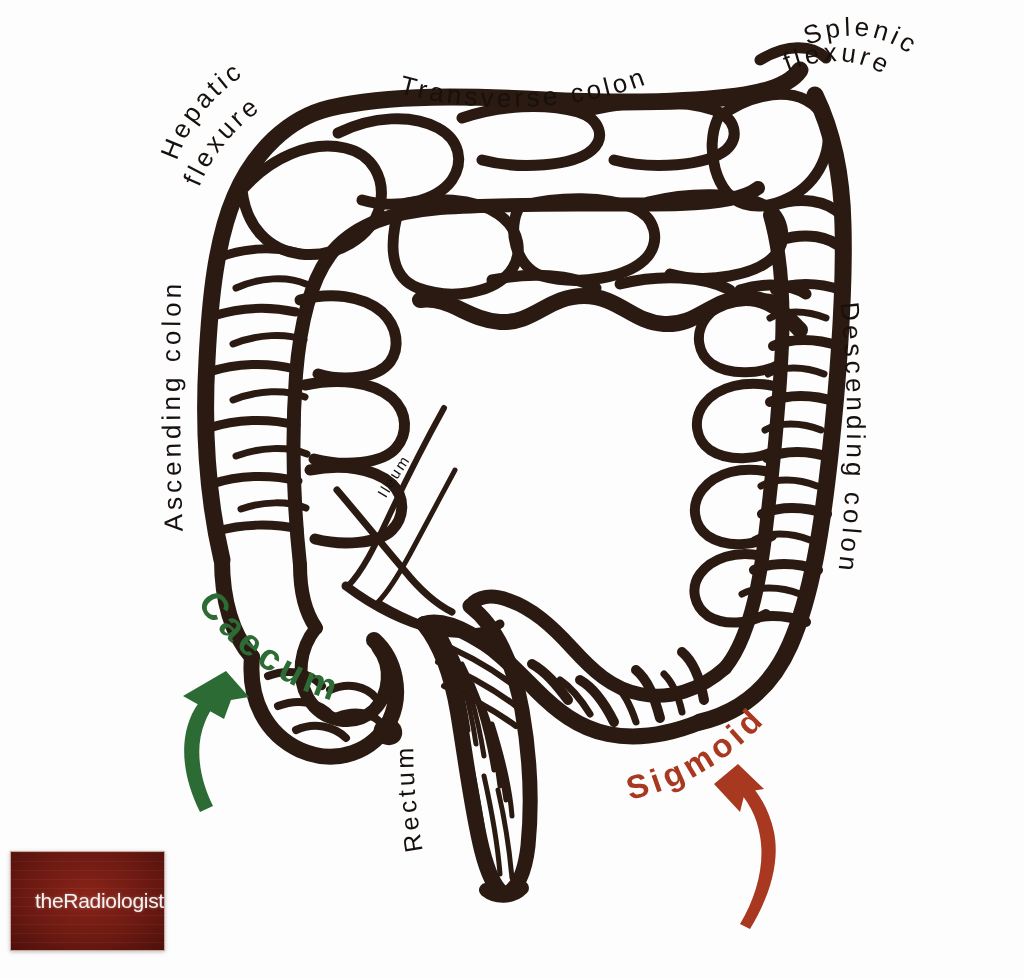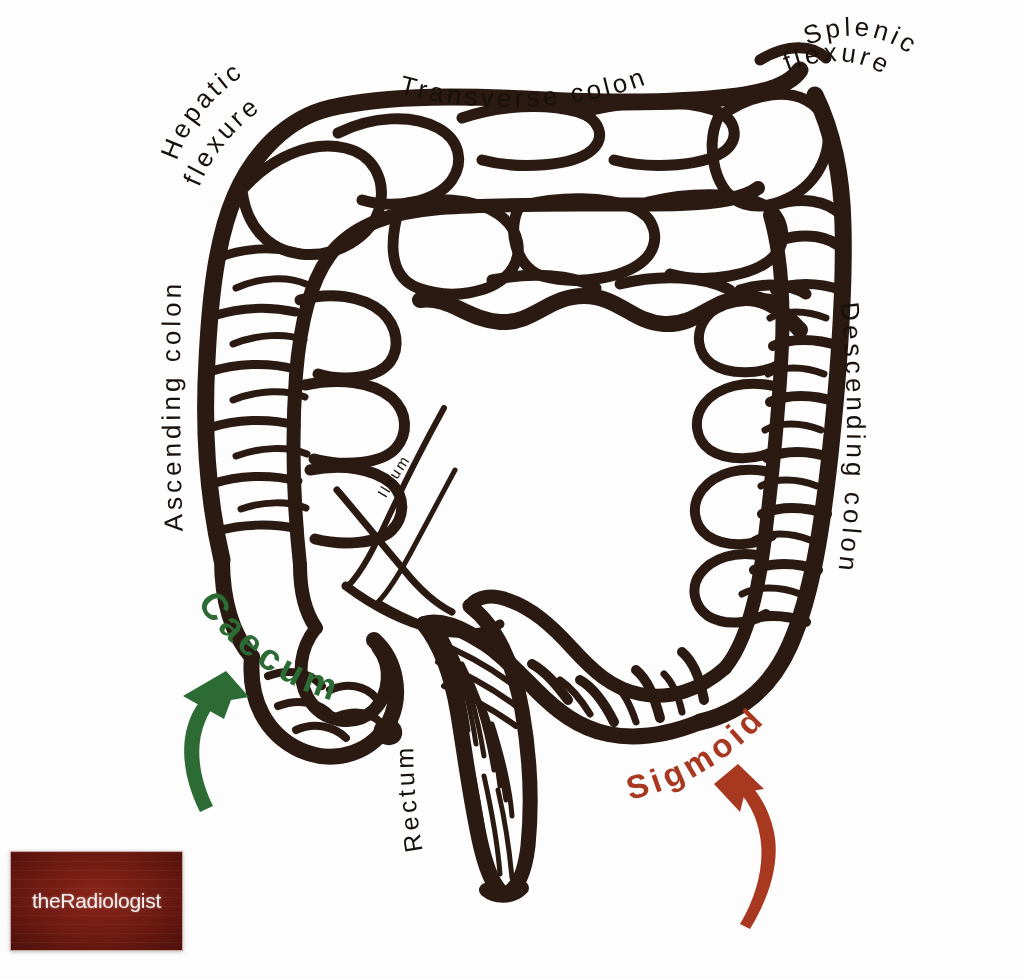--- a/index.html
+++ b/index.html
@@ -22,37 +22,38 @@
     left: 0;
     top: 0;
     width: 1024px;
     height: 979px;
   }
   
   #watermark {
     position: absolute;
     left: 10px;
     top: 851px;
-    width: 173px;
+    width: 155px;
     height: 100px;
     border: 1px solid #c9a79f;
     box-sizing: border-box;
     background:
       repeating-linear-gradient(
         to bottom,
         rgba(255,255,255,0.045) 0px,
         rgba(255,255,255,0.045) 1px,
         rgba(255,255,255,0.0) 1px,
         rgba(255,255,255,0.0) 9px
       ),
       radial-gradient(ellipse at 50% 45%, #8a2419 0%, #6d1a12 55%, #4e100b 100%);
     display: flex;
     align-items: center;
-    justify-content: center;
+    justify-content: flex-start;
     box-shadow: 0 1px 4px rgba(0,0,0,0.25);
+    padding-left: 24px;
   }
   #watermark-text {
     color: #f7f2f1;
     font-family: "Liberation Sans", sans-serif;
     font-size: 21px;
     font-weight: 400;
     letter-spacing: -0.3px;
     white-space: nowrap;
     text-shadow: 0 0 3px rgba(255,255,255,0.35);
   }

